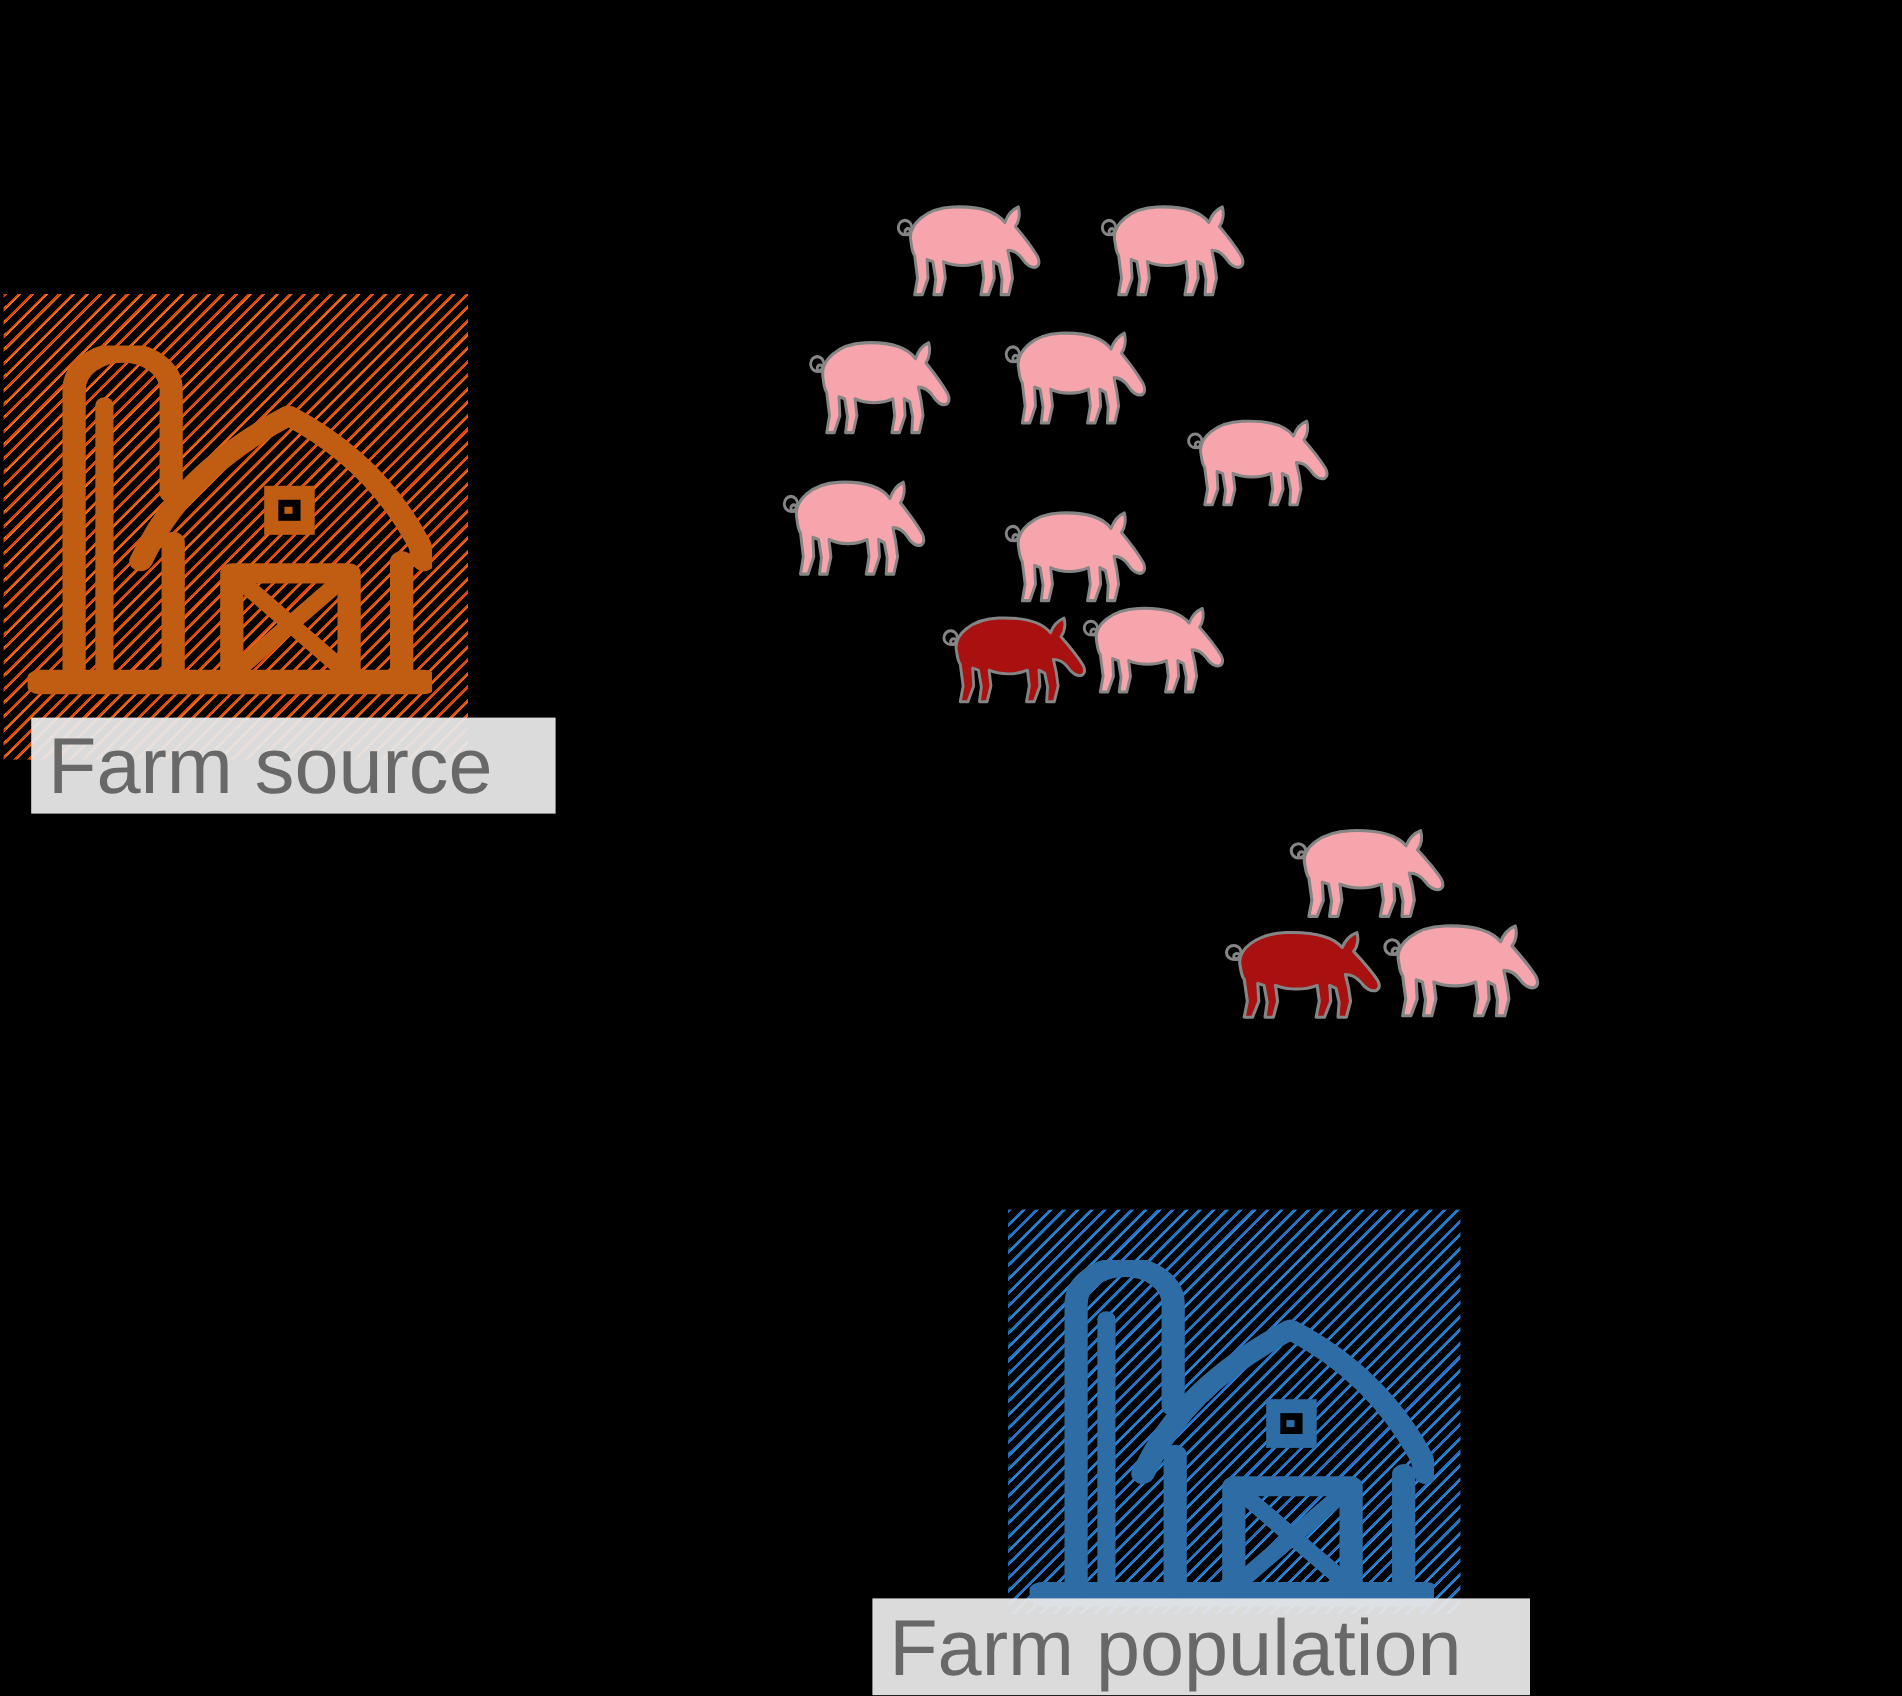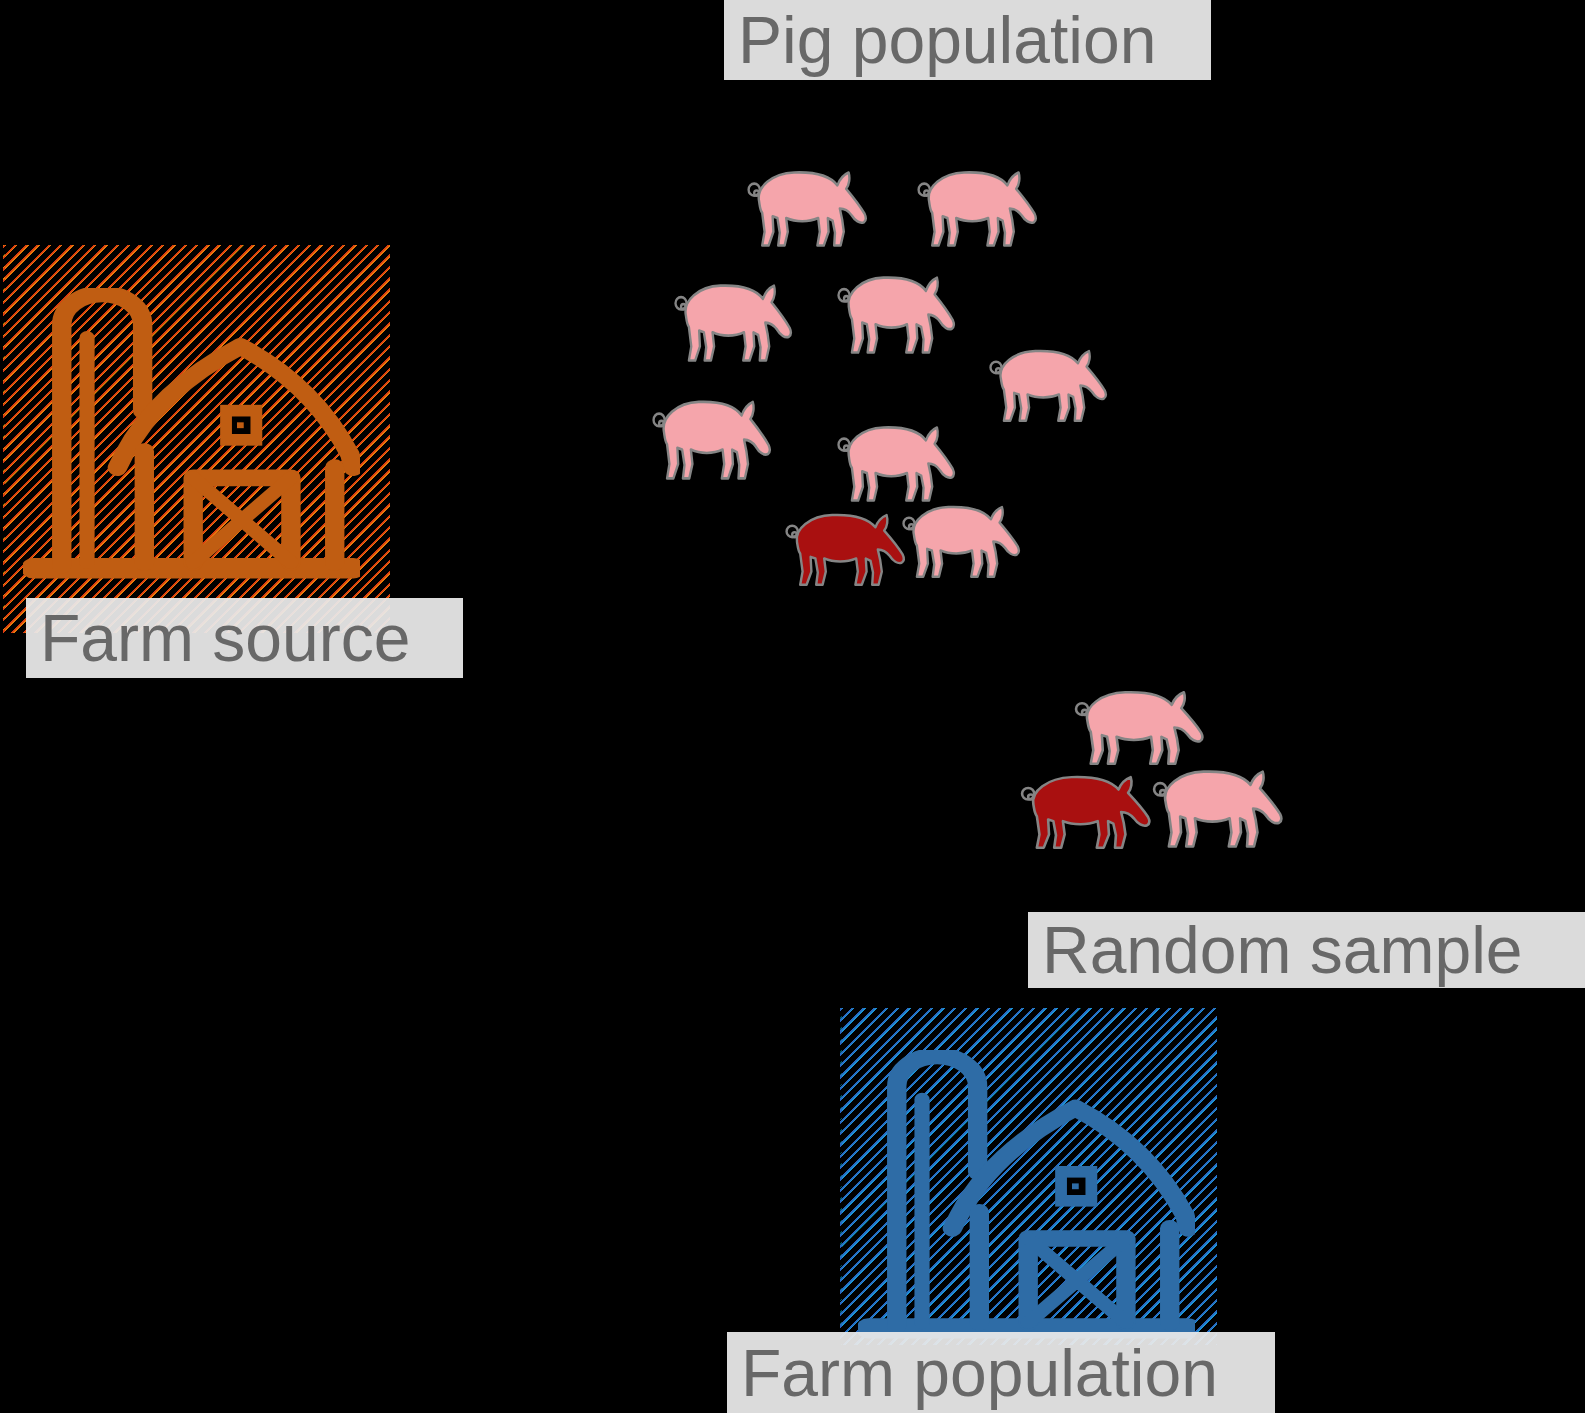--- a/index.html
+++ b/index.html
@@ -51,23 +51,20 @@
   .pig .tail{fill:none;stroke:var(--pig-outline);stroke-width:3;}
   .pig .body{stroke:var(--pig-outline);stroke-width:3;stroke-linejoin:round;}
   .pig.pink .body{fill:var(--pig-pink);}
   .pig.red  .body{fill:var(--pig-red);}
 </style>
 </head>
 <body>
 
 <div id="canvas">
 
-  <div class="label" style="left:724px; top:0; width:487px; height:80px;">
-    <span>Pig population</span>
-  </div>
 
   <div class="hatch hatch-source" style="left:3px; top:245px; width:387px; height:388px;"></div>
 
   <div style="position:absolute; left:23px; top:288px; width:337px; height:292px; z-index:2;">
     <span class="barn-source" style="position:absolute; inset:0;">
         <svg class="barn" viewBox="0 0 200 200" preserveAspectRatio="none" style="width: 100%; height: 100%;">
     <path class="ln ground" d="M6 192 H196"></path>
     <path class="ln" d="M23 190 V25 A24 21 0 0 1 71 25 V84"></path>
     <path class="ln thin" d="M38 34 V188"></path>
     <path class="ln" d="M56 123 L60 114 Q80 70 129 40 Q172 66 194 114 L196 123"></path>
@@ -325,23 +322,20 @@
       C 132 56 127 53 121 53
       L 124 66 L 126 80 L 122 96 L 114 96 L 115 81 L 112 67
       L 106 64 L 107 80 L 101 96 L 93 96 L 96 80 L 94 64
       C 82 69 66 69 54 64
       L 56 80 L 52 96 L 44 96 L 46 81 L 43 64
       L 37 62 L 38 80 L 32 96 L 24 96 L 27 80 L 24 58
       C 21 54 21 49 20 44 Z"></path>
   </svg>
     </div>
 
-  <div class="label" style="left:1028px; top:912px; width:557px; height:76px;">
-    <span>Random sample</span>
-  </div>
 
   <div class="hatch hatch-dest" style="left:840px; top:1008px; width:377px; height:337px;"></div>
 
   <div style="position:absolute; left:858px; top:1050px; width:337px; height:290px; z-index:2;">
     <span class="barn-dest" style="position:absolute; inset:0;">
         <svg class="barn" viewBox="0 0 200 200" preserveAspectRatio="none" style="width: 100%; height: 100%;">
     <path class="ln ground" d="M6 192 H196"></path>
     <path class="ln" d="M23 190 V25 A24 21 0 0 1 71 25 V84"></path>
     <path class="ln thin" d="M38 34 V188"></path>
     <path class="ln" d="M56 123 L60 114 Q80 70 129 40 Q172 66 194 114 L196 123"></path>

